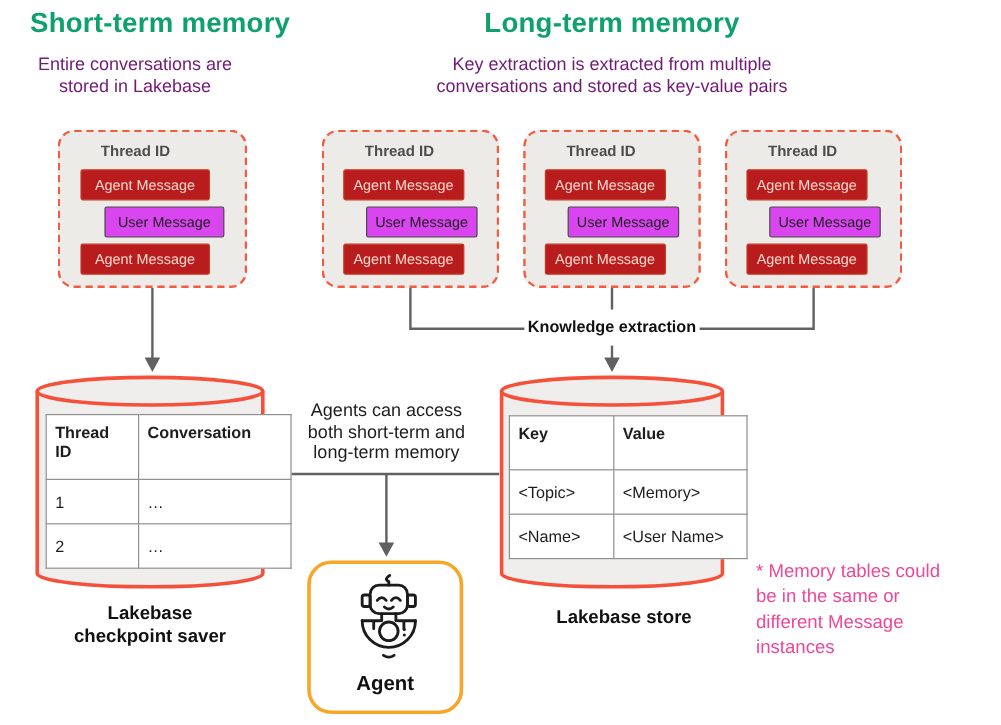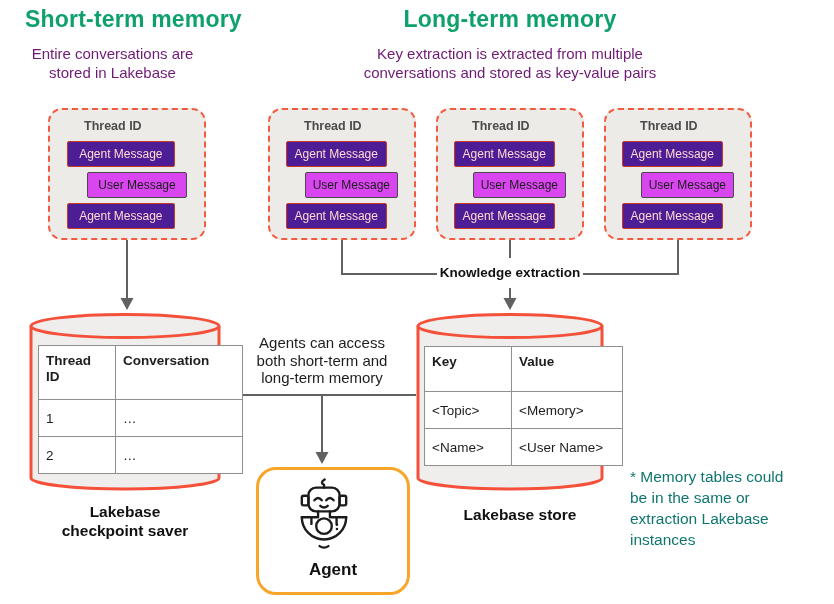--- a/index.html
+++ b/index.html
@@ -7,34 +7,34 @@
           font-family:"Liberation Sans",sans-serif;color:#1d1d1d;}
   .abs{position:absolute;}
 
   .sec-title{font-size:23px;font-weight:bold;color:#0FA16B;letter-spacing:.2px;}
   .subtitle{font-size:15px;line-height:18.5px;text-align:center;color:#701a75;}
 
   .thread-card{background:#EDEBE8;border:2px dashed #F25B40;border-radius:14px;box-sizing:border-box;}
   .thread-header{position:absolute;top:9px;left:34px;font-size:12.5px;font-weight:bold;color:#4c4c4c;}
   .msg{position:absolute;height:26px;line-height:25px;text-align:center;font-size:12px;
        box-sizing:border-box;border-radius:2px;white-space:nowrap;overflow:hidden;}
-  .msg.agent{left:11%;width:70%;background:#4c1d95;border:1px solid #C93A25;color:#FFD9D0;}
+  .msg.agent{left:11%;width:70%;background:#b91c1c;border:1px solid #C93A25;color:#FFD9D0;}
   .msg.user{left:24%;width:65%;background:#d946ef;border:1.5px solid #4a4a4a;color:#1d1d1d;}
   .m1{top:31px}.m2{top:62px}.m3{top:93px}
 
   .db-table{position:absolute;border-collapse:collapse;background:#fff;table-layout:fixed;}
   .db-table td{border:1.5px solid #8f8f8f;font-size:13.5px;padding:0 7px;vertical-align:middle;
                overflow:hidden;color:#1d1d1d;}
   .db-table tr.hdr td{font-weight:bold;vertical-align:top;padding-top:7px;line-height:16px;}
   .row-sm td{height:36px;}
 
   .big-label{font-weight:bold;font-size:15.5px;line-height:19px;text-align:center;color:#111;}
   .note{font-size:15px;line-height:17.5px;text-align:center;}
   .ke-label{font-weight:bold;font-size:13.5px;text-align:center;color:#111;}
-  .footnote{font-size:15.5px;line-height:21px;color:#0f766e;}
+  .footnote{font-size:15.5px;line-height:21px;color:#ec4899;}
 
   .agent-box{border:3.5px solid #F8A62A;border-radius:20px;background:#fff;box-sizing:border-box;}
   .agent-label{position:absolute;left:0;right:0;top:90px;font-weight:bold;font-size:17px;
                text-align:center;color:#111;}
   svg{display:block;}
 </style>
 </head>
 <body>
 
 <div class="canvas">
@@ -142,21 +142,21 @@
       </table>
   </div>
   <div class="abs big-label" style="left:435px;top:505px;width:170px;">Lakebase store</div>
 
   <div class="abs note" style="left:238px;top:334px;width:168px;">
     <div>Agents can access</div>
     <div>both short-term and</div>
     <div>long-term memory</div>
   </div>
 
-  <div class="abs agent-box" style="left:256px;top:467px;width:154px;height:128px;">
+  <div class="abs agent-box" style="left:256px;top:467px;width:130px;height:128px;">
     <svg class="abs" style="left:28px;top:6px;" width="74" height="84" viewBox="0 0 100 110" fill="none" stroke="#1b1b1b" stroke-width="3.2" stroke-linecap="round" stroke-linejoin="round">
       <path d="M50 14 V10 q-6 -3 1 -7"></path>
       <rect x="29" y="14" width="42" height="32" rx="10"></rect>
       <rect x="20" y="25" width="9" height="13" rx="2.5"></rect>
       <rect x="71" y="25" width="9" height="13" rx="2.5"></rect>
       <path d="M37 31 q5 -6 10 0"></path>
       <path d="M53 31 q5 -6 10 0"></path>
       <path d="M45 38.5 q5 4.5 10 0"></path>
       <path d="M42 46 v8 M58 46 v8"></path>
       <path d="M20 54 H40 M60 54 H80"></path>
@@ -166,17 +166,17 @@
       <circle cx="67.5" cy="64" r="1.7" fill="#1b1b1b" stroke="none"></circle>
       <circle cx="67.5" cy="70" r="1.7" fill="#1b1b1b" stroke="none"></circle>
       <path d="M44 93 q6 4 12 0"></path>
     </svg>
     <div class="agent-label">Agent</div>
   </div>
 
   <div class="abs footnote" style="left:630px;top:466px;width:195px;">
     <div>* Memory tables could</div>
     <div>be in the same or</div>
-    <div>extraction Lakebase</div>
+    <div>different Message</div>
     <div>instances</div>
   </div>
 
 </div>
 
 </body></html>

